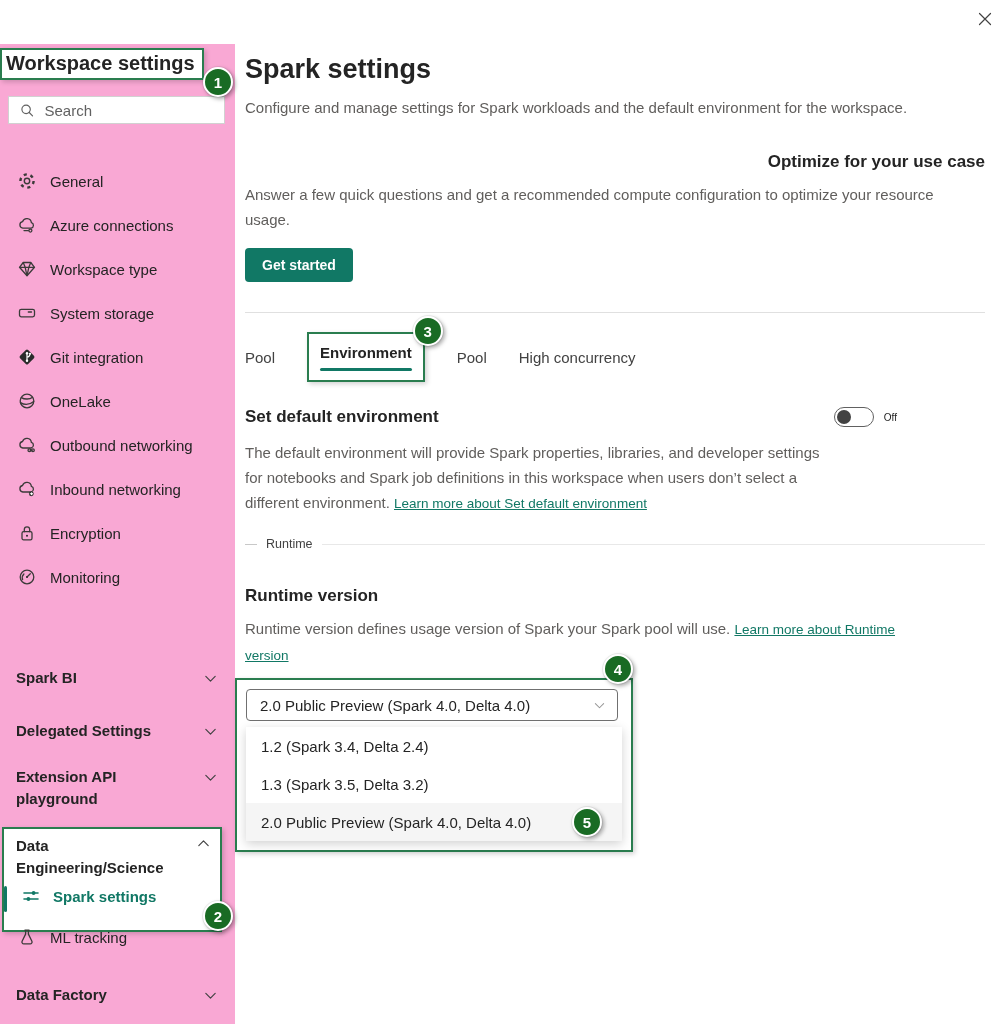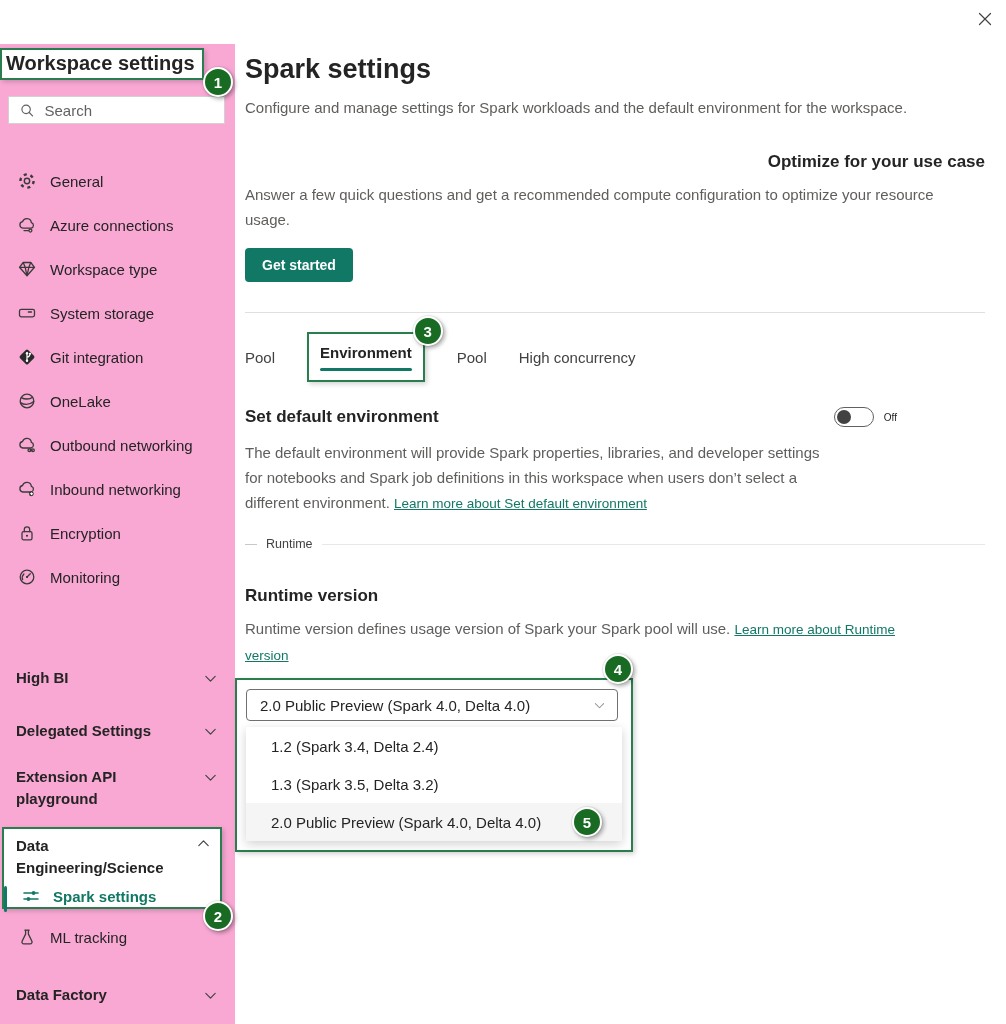--- a/index.html
+++ b/index.html
@@ -43,21 +43,21 @@
   }
   .sec-row {
     position:absolute; left:0; width:235px; display:flex; align-items:flex-start;
     justify-content:space-between; padding:0 16px; font-size:15px; font-weight:700;
     color:#242424; cursor:pointer;
   }
   .sec-row .chev { margin-top:3px; }
   .sec-label { line-height:22px; max-width:160px; }
   .de-box {
     position:absolute; top:783px; left:2px; width:220px; background:#fff;
-    padding:6px 8px 1px 12px;
+    padding:6px 8px 24px 12px;
   }
   .de-head { display:flex; justify-content:space-between; align-items:flex-start;
     font-size:15px; font-weight:700; line-height:22px; }
   .spark-item {
     margin-top:7px; display:flex; align-items:center; gap:12px; position:relative;
     padding-left:5px; cursor:pointer;
   }
   .spark-item::before {
     content:""; position:absolute; left:-12px; top:0px; width:3px; height:26px;
     border-radius:2px; background:#117865;
@@ -108,21 +108,21 @@
 
   .dd-box { position:relative; margin-top:10px; margin-left:-10px; width:398px;
     padding:9px; background:transparent; }
   .combobox {
     width:372px; height:32px; border:1px solid #707070; border-radius:4px; background:#fff;
     display:flex; align-items:center; justify-content:space-between;
     padding:0 10px 0 13px; font-size:15px; color:#242424; cursor:pointer;
   }
   .listbox { margin-top:6px; width:376px; background:#fff;
     box-shadow:0 3px 10px rgba(0,0,0,.18); }
-  .option { height:38px; display:flex; align-items:center; padding-left:25px;
+  .option { height:38px; display:flex; align-items:center; padding-left:15px;
     font-size:15px; color:#242424; cursor:pointer; position:relative; }
   .option.hl { background:#f5f5f5; }
 </style>
 </head>
 <body>
 
 <svg width="0" height="0" style="position:absolute">
   <defs>
     <g id="sym-gear">
         <circle cx="10" cy="10" r="6.6" fill="none" stroke="#3b3a39" stroke-width="2.4" stroke-dasharray="3.1 3.8"></circle>
@@ -276,21 +276,21 @@
     </div>
     <div class="nav-item">
       <svg class="icon" width="20" height="20" viewBox="0 0 20 20">
           <use href="#sym-gauge"></use>
         </svg>
       <span>Monitoring</span>
     </div>
   </nav>
 
   <div class="sec-row" style="top:623px;">
-    <span class="sec-label">High BI</span>
+    <span class="sec-label">Spark BI</span>
     <svg class="icon chev" width="17" height="17" viewBox="0 0 20 20">
         <use href="#sym-chev-down"></use>
       </svg>
   </div>
   <div class="sec-row" style="top:676px;">
     <span class="sec-label">Delegated Settings</span>
     <svg class="icon chev" width="17" height="17" viewBox="0 0 20 20">
         <use href="#sym-chev-down"></use>
       </svg>
   </div>

